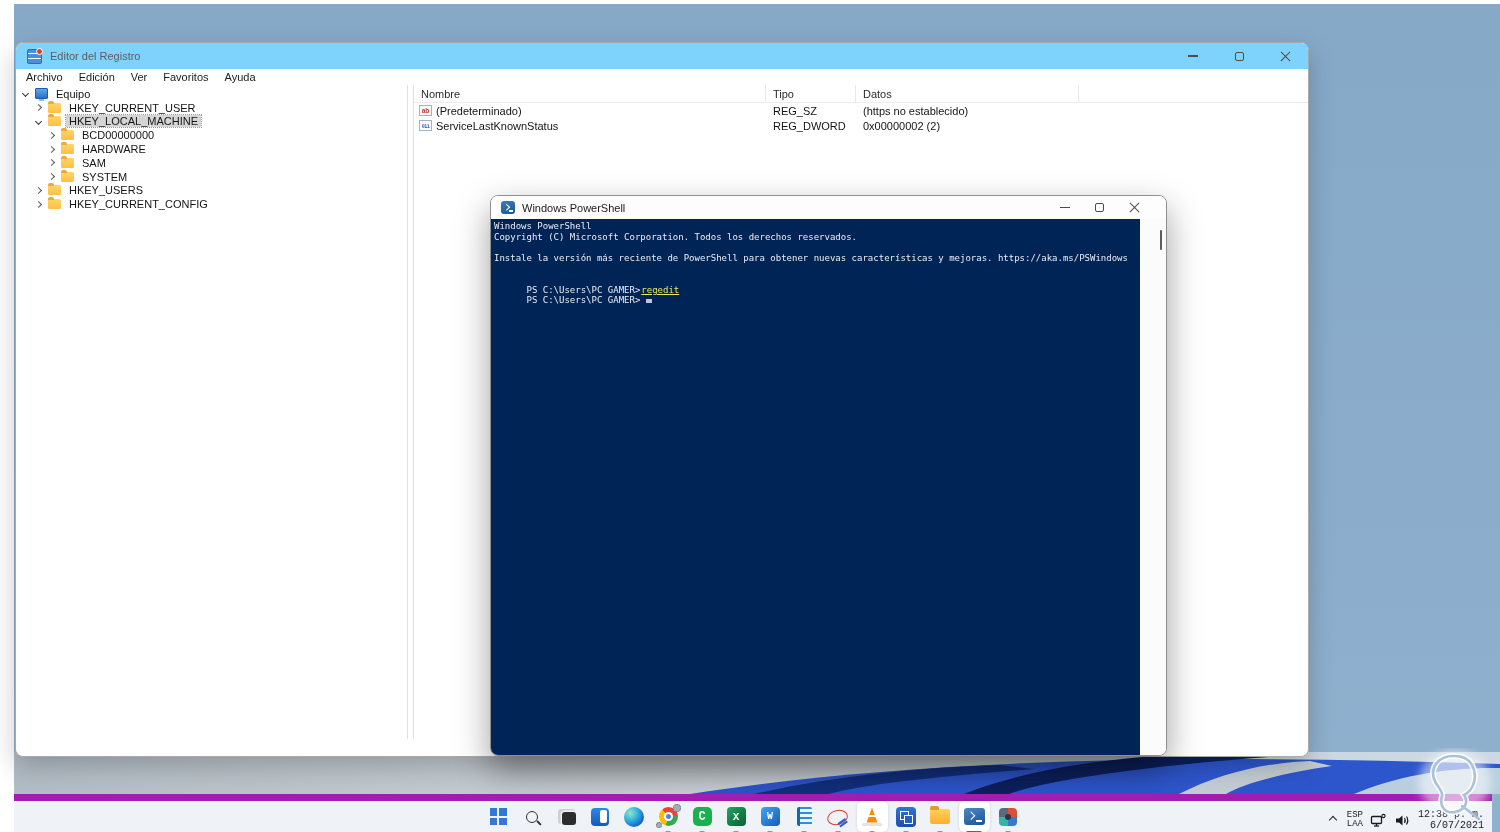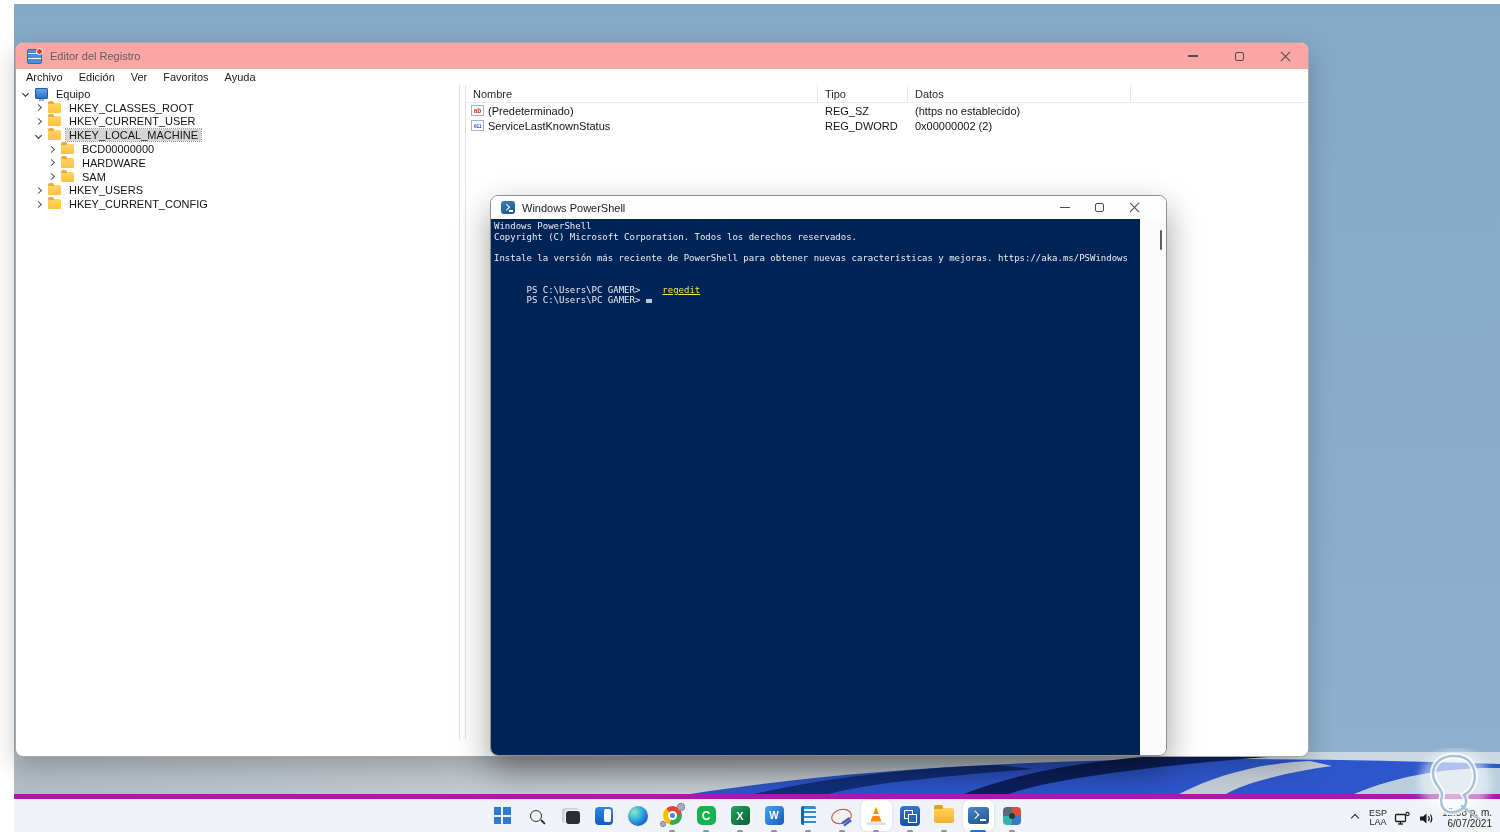--- a/index.html
+++ b/index.html
@@ -6,21 +6,21 @@
   html,body { width:1500px; height:832px; background:#ffffff; overflow:hidden;
               font-family:"Liberation Sans", sans-serif; }
 
   
   .desktop { position:absolute; left:14px; top:4px; right:0; bottom:0;
              background:linear-gradient(180deg,#86a9c8 0%,#8badcb 60%,#90b1ce 100%); }
   .bloom { position:absolute; left:14px; bottom:38px; width:1486px; height:42px; }
 
   
   .win { position:absolute; background:#fff; border-radius:8px; overflow:hidden; }
-  .titlebar { display:flex; align-items:center; background:#fca5a5; }
+  .titlebar { display:flex; align-items:center; background:#7dd3fc; }
   .controls { margin-left:auto; display:flex; height:100%; }
   .wbtn { width:46px; height:100%; display:flex; align-items:center; justify-content:center; }
   .g-min { width:10px; height:1.2px; background:#4c4c4c; }
   .g-max { width:9px; height:9px; border:1.1px solid #4c4c4c; border-radius:2px; }
   .g-close { position:relative; width:11px; height:11px; }
   .g-close::before,.g-close::after { content:""; position:absolute; left:-1px; top:5px;
     width:13px; height:1.2px; background:#4c4c4c; }
   .g-close::before { transform:rotate(45deg); } .g-close::after { transform:rotate(-45deg); }
 
   
@@ -36,21 +36,21 @@
     background-color:#4a8fd9; border-radius:2px; }
   .reg-app-ic::after { content:""; position:absolute; right:-2px; top:-2px; width:5px; height:5px;
     border-radius:50%; background:#d8412f; border:1px solid #fff; }
   .reg-title { font-size:11px; color:#5d5d5d; margin-left:8px; }
   .menubar { height:16px; display:flex; align-items:center; padding-left:2px; }
   .menu-item { font-size:11px; color:#1c1c1c; padding:0 8px; }
   .addressbar { height:17px; line-height:16px; font-size:11px; color:#111; padding-left:8px;
     border-top:1px solid #e5e5e5; border-bottom:1px solid #dcdcdc; }
   .reg-body { display:flex; height:654px; }
 
-  .tree { width:444px; border-right:1px solid #e0e0e0; padding-top:2px; overflow:hidden; }
+  .tree { width:392px; border-right:1px solid #e0e0e0; padding-top:2px; overflow:hidden; }
   .trow { height:13.8px; display:flex; align-items:center; font-size:11px; color:#141414; }
   .chev { width:5px; height:5px; border-right:1.2px solid #5a5a5a; border-bottom:1.2px solid #5a5a5a;
           flex:0 0 auto; }
   .chev.right { transform:rotate(-45deg); }
   .chev.down  { transform:rotate(45deg); border-color:#333; }
   .chev.none  { visibility:hidden; }
   .lvl0 .chev { margin-left:7px; } .lvl1 .chev { margin-left:20px; } .lvl2 .chev { margin-left:33px; }
   .fico { width:13px; height:10px; margin:0 5px 0 7px; border-radius:1.5px; position:relative;
           background:linear-gradient(180deg,#ffd666 0%,#fcbf45 100%); flex:0 0 auto; }
   .fico::before { content:""; position:absolute; top:-2px; left:0; width:6px; height:3px;
@@ -82,28 +82,28 @@
   .ps .wbtn { width:35px; } .ps .controls { margin-right:14px; }
   .ps-app-ic { width:14px; height:13px; border-radius:3px; position:relative;
         background:linear-gradient(160deg,#3d7cc0 0%,#1c558f 100%); }
   .ps-app-ic::before { content:""; position:absolute; left:3px; top:4px; width:3.5px; height:3.5px;
         border-right:1.4px solid #fff; border-bottom:1.4px solid #fff; transform:rotate(-45deg); }
   .ps-app-ic::after { content:""; position:absolute; right:2px; bottom:2.5px; width:4.5px; height:1.4px; background:#fff; }
   .ps-title { font-size:11px; color:#1b1b1b; margin-left:7px; }
   .console { position:absolute; left:0; top:23px; right:26px; bottom:0; background:#012456;
              padding:2px 0 0 3px; font-family:"DejaVu Sans Mono","Liberation Mono",monospace; }
   .ps-line { height:10.6px; line-height:10.6px; font-size:9px; color:#ededf2; white-space:pre; }
-  .ps-cmd { color:#e8e858; margin-left:22px;text-decoration:underline; }
+  .ps-cmd { color:#e8e858; margin-left:1px;text-decoration:underline; }
   .ps-cursor { display:inline-block; width:6.5px; height:4.5px; background:#b9c5da; margin-left:5.4px; }
   .ps-scroll { position:absolute; top:23px; right:0; width:26px; bottom:0; background:#fbfbfb; }
   .ps-thumb { position:absolute; right:4px; top:11px; width:2.5px; height:20px; background:#5c5c5c; border-radius:2px; }
 
   
-  .taskbar { position:absolute; left:14px; right:0; bottom:0; height:38px; background:#eff3f7;
-             border-top:5px solid #a21caf; z-index:30; display:flex; align-items:center; justify-content:center; }
+  .taskbar { position:absolute; left:14px; right:8px; bottom:0; height:38px; background:#eff3f7;
+             border-top:7px solid #a21caf; z-index:30; display:flex; align-items:center; justify-content:center;font-family:Liberation Mono, monospace; }
   .tb-center { display:flex; align-items:center; }
   .tb-btn { width:34px; height:38px; position:relative; display:flex; align-items:center; justify-content:center; }
   .tile { width:31px; height:31px; background:#fff; border-radius:6px; box-shadow:0 0 3px rgba(0,0,0,.14);
           display:flex; align-items:center; justify-content:center; }
   .ind { position:absolute; bottom:2px; left:50%; transform:translateX(-50%); width:6px; height:2.6px;
          border-radius:2px; background:#8d949c; }
   .ind.active { width:16px; background:#1676d2; }
 
   
   .ic-start { width:17px; height:17px; display:grid; grid-template-columns:1fr 1fr; grid-template-rows:1fr 1fr; gap:2px; }
@@ -229,25 +229,20 @@
 
     <div class="tree">
       <div class="trow lvl0">
         <span class="chev down"></span>
         <span class="cico"></span>
         <span class="tlabel">Equipo</span>
       </div>
       <div class="trow lvl1">
         <span class="chev right"></span>
         <span class="fico"></span>
-        <span class="tlabel">HKEY_CLASSES_ROOT</span>
-      </div>
-      <div class="trow lvl1">
-        <span class="chev right"></span>
-        <span class="fico"></span>
         <span class="tlabel">HKEY_CURRENT_USER</span>
       </div>
       <div class="trow lvl1">
         <span class="chev down"></span>
         <span class="fico"></span>
         <span class="tlabel sel">HKEY_LOCAL_MACHINE</span>
       </div>
       <div class="trow lvl2">
         <span class="chev right"></span>
         <span class="fico"></span>
@@ -255,20 +250,25 @@
       </div>
       <div class="trow lvl2">
         <span class="chev right"></span>
         <span class="fico"></span>
         <span class="tlabel">HARDWARE</span>
       </div>
       <div class="trow lvl2">
         <span class="chev right"></span>
         <span class="fico"></span>
         <span class="tlabel">SAM</span>
+      </div>
+      <div class="trow lvl2">
+        <span class="chev right"></span>
+        <span class="fico"></span>
+        <span class="tlabel">SYSTEM</span>
       </div>
       <div class="trow lvl1">
         <span class="chev right"></span>
         <span class="fico"></span>
         <span class="tlabel">HKEY_USERS</span>
       </div>
       <div class="trow lvl1">
         <span class="chev right"></span>
         <span class="fico"></span>
         <span class="tlabel">HKEY_CURRENT_CONFIG</span>

